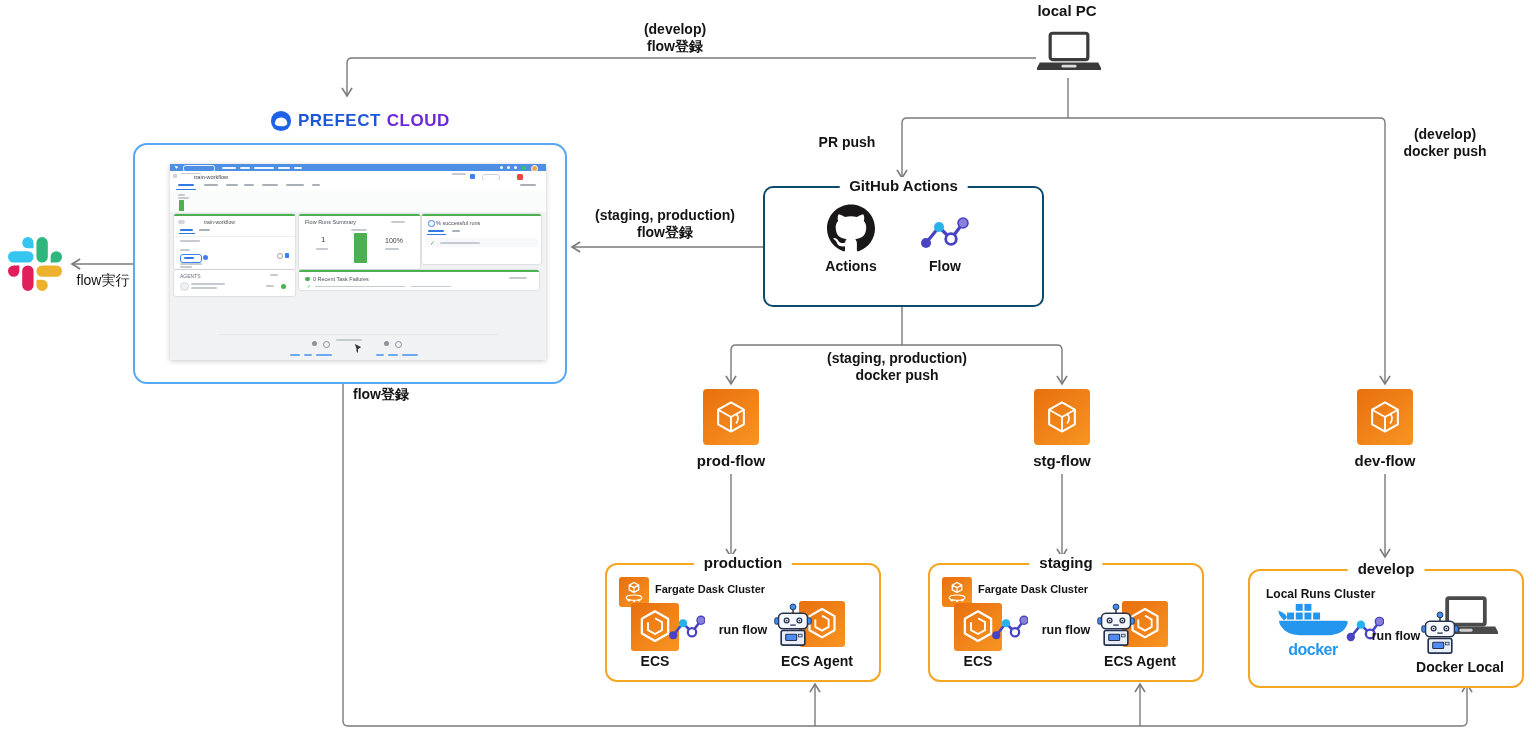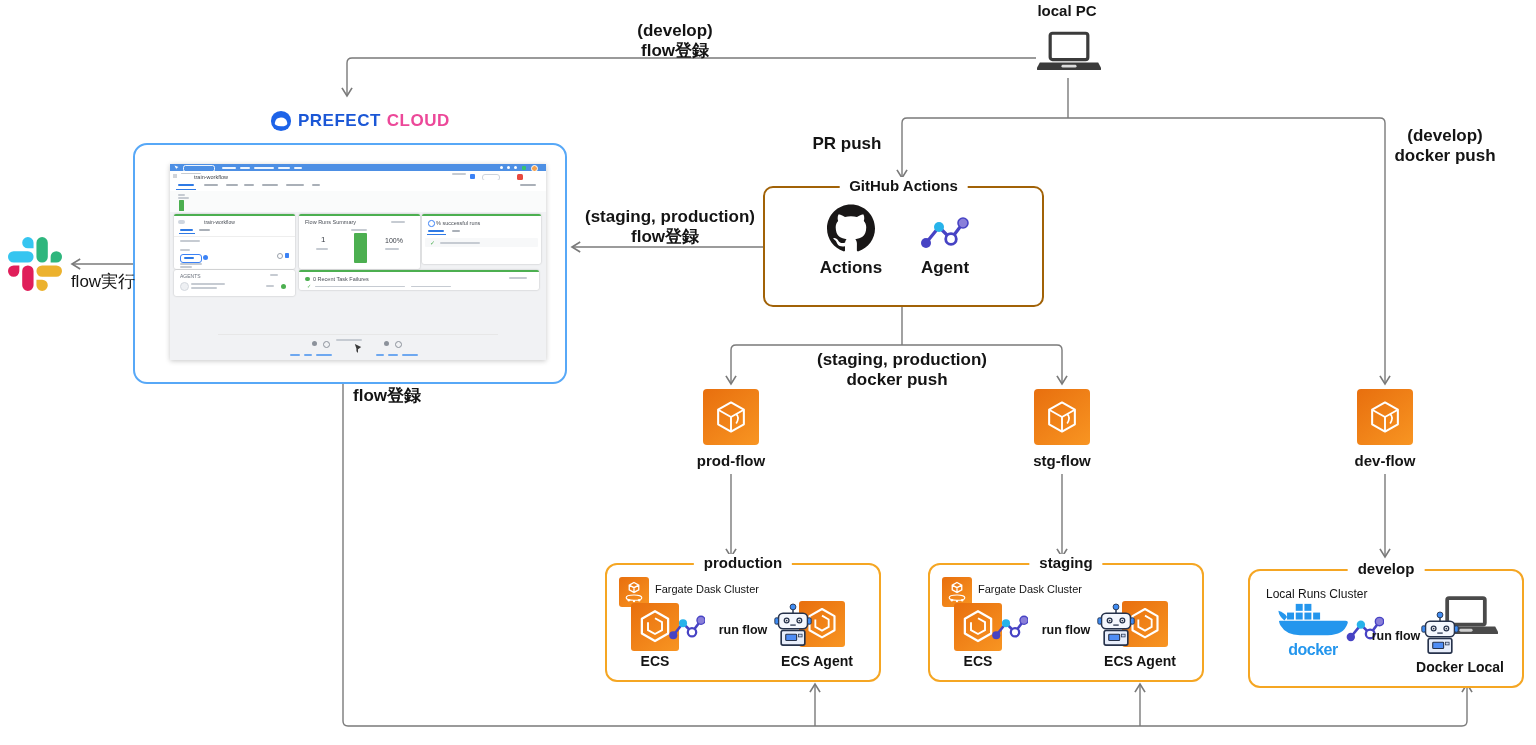--- a/index.html
+++ b/index.html
@@ -1,42 +1,42 @@
 <!DOCTYPE html>
 <html><head>
 <meta charset="utf-8">
 <style>
   html,body{margin:0;padding:0;background:#fff;}
   .canvas{position:relative;width:1536px;height:745px;background:#fff;overflow:hidden;
           font-family:"Liberation Sans","DejaVu Sans",sans-serif;color:#141414;padding-left:40px;}
   .abs{position:absolute;}
   .wires{position:absolute;left:0;top:0;z-index:1;pointer-events:none;}
   .wire{fill:none;stroke:#7a7a7a;stroke-width:1.4;}
-  .lbl{position:absolute;font-weight:700;font-size:17px;line-height:1.2;text-align:center;white-space:nowrap;z-index:3;}
+  .lbl{position:absolute;font-weight:700;font-size:14px;line-height:1.2;text-align:center;white-space:nowrap;z-index:3;}
   .lbl.reg15{font-size:15px;}
   .lbl.normal{font-weight:400;}
   
   .gabox{position:absolute;left:763px;top:186px;width:277px;height:117px;background:#fff;
-         border:2px solid #a16207;border-radius:10px;z-index:2;text-decoration:underline;}
+         border:2px solid #0c4a6e;border-radius:10px;z-index:2;text-decoration:underline;}
   .envbox{position:absolute;width:272px;height:115px;background:#fff;border:2px solid #F5A623;border-radius:12px;z-index:2;}
   .boxtitle{position:absolute;top:-11px;left:50%;transform:translateX(-50%);background:#fff;
             padding:0 10px;font-weight:700;font-size:15px;white-space:nowrap;}
   .pfbox{position:absolute;left:133px;top:143px;width:430px;height:237px;background:#fff;
          border:2px solid #57a8f7;border-radius:14px;z-index:2;}
   .reg{position:absolute;width:56px;height:56px;border-radius:4px;z-index:2;
        background:linear-gradient(140deg,#e86f0e,#f89522);display:flex;align-items:center;justify-content:center;}
   .orsq{background:linear-gradient(140deg,#e86f0e,#f89522);border-radius:3px;display:flex;align-items:center;justify-content:center;position:absolute;}
   .runflow{position:absolute;font-weight:700;font-size:12.5px;text-align:center;}
-  .clusterlbl{position:absolute;font-weight:400;font-size:11px;white-space:nowrap;}
+  .clusterlbl{position:absolute;font-weight:700;font-size:11px;white-space:nowrap;}
   .svclbl{position:absolute;font-weight:700;font-size:14px;text-align:center;}
   .dockerword{position:absolute;font-weight:700;font-size:16px;color:#2496ED;text-align:center;letter-spacing:-.5px;}
   
   .pflogo{position:absolute;left:270px;top:110px;display:flex;align-items:center;gap:6px;z-index:3;}
   .pflogo .b1{font-weight:800;font-size:17px;color:#1b57d6;letter-spacing:.5px;}
-  .pflogo .b2{font-weight:600;font-size:17px;color:#ec4899;letter-spacing:.5px;}
+  .pflogo .b2{font-weight:600;font-size:17px;color:#6d28d9;letter-spacing:.5px;}
   
   .shot{position:absolute;left:35px;top:19px;width:376px;height:196px;background:#f1f2f4;
         box-shadow:0 1px 5px rgba(0,0,0,.22);overflow:hidden;}
   .b{position:absolute;height:2.2px;background:#aab0b8;border-radius:1px;}
   .b.lt{background:#c6cbd2;}
   .b.bl{background:#2f7ae5;}
   .b.wh{background:rgba(255,255,255,.92);}
   .b.lk{background:#6ea8f0;height:1.8px;}
   .dot{position:absolute;border-radius:50%;}
   .t{position:absolute;font-size:5.5px;color:#4a4f57;line-height:1;white-space:nowrap;}
@@ -260,21 +260,21 @@
     <div class="abs" style="left:152px;top:24px;">
       <svg width="52" height="40" viewBox="0 0 50 40">
         <path d="M8 31 L21 15 L33 27 L45 11" stroke="#4743c4" stroke-width="3.2" fill="none"></path>
         <circle cx="8" cy="31" r="5" fill="#4743c4"></circle>
         <circle cx="21" cy="15" r="5" fill="#27b3ea"></circle>
         <circle cx="33" cy="27" r="5.3" fill="#fff" stroke="#4743c4" stroke-width="2.8"></circle>
         <circle cx="45" cy="11" r="5" fill="#8a7fd9" stroke="#4743c4" stroke-width="1.6"></circle>
       </svg>
     </div>
     <div class="lbl" style="left:46px;top:70px;width:80px;position:absolute;">Actions</div>
-    <div class="lbl" style="left:140px;top:70px;width:80px;position:absolute;">Agent</div>
+    <div class="lbl" style="left:140px;top:70px;width:80px;position:absolute;">Flow</div>
   </div>
 
   <div class="reg" style="left:703px;top:389px;">
     <svg width="48" height="48" viewBox="0 0 56 56">
         <path d="M28 11 L43 19.5 V36.5 L28 45 L13 36.5 V19.5 Z" fill="none" stroke="#fff" stroke-width="2.4" stroke-linejoin="round"></path>
         <path d="M13 19.5 L28 28 L43 19.5 M28 28 V45" fill="none" stroke="#fff" stroke-width="2.2"></path>
         <path d="M34 24.5 q4.5 4 0 11" fill="none" stroke="#fff" stroke-width="2"></path>
       </svg>
   </div>
   <div class="reg" style="left:1034px;top:389px;">

